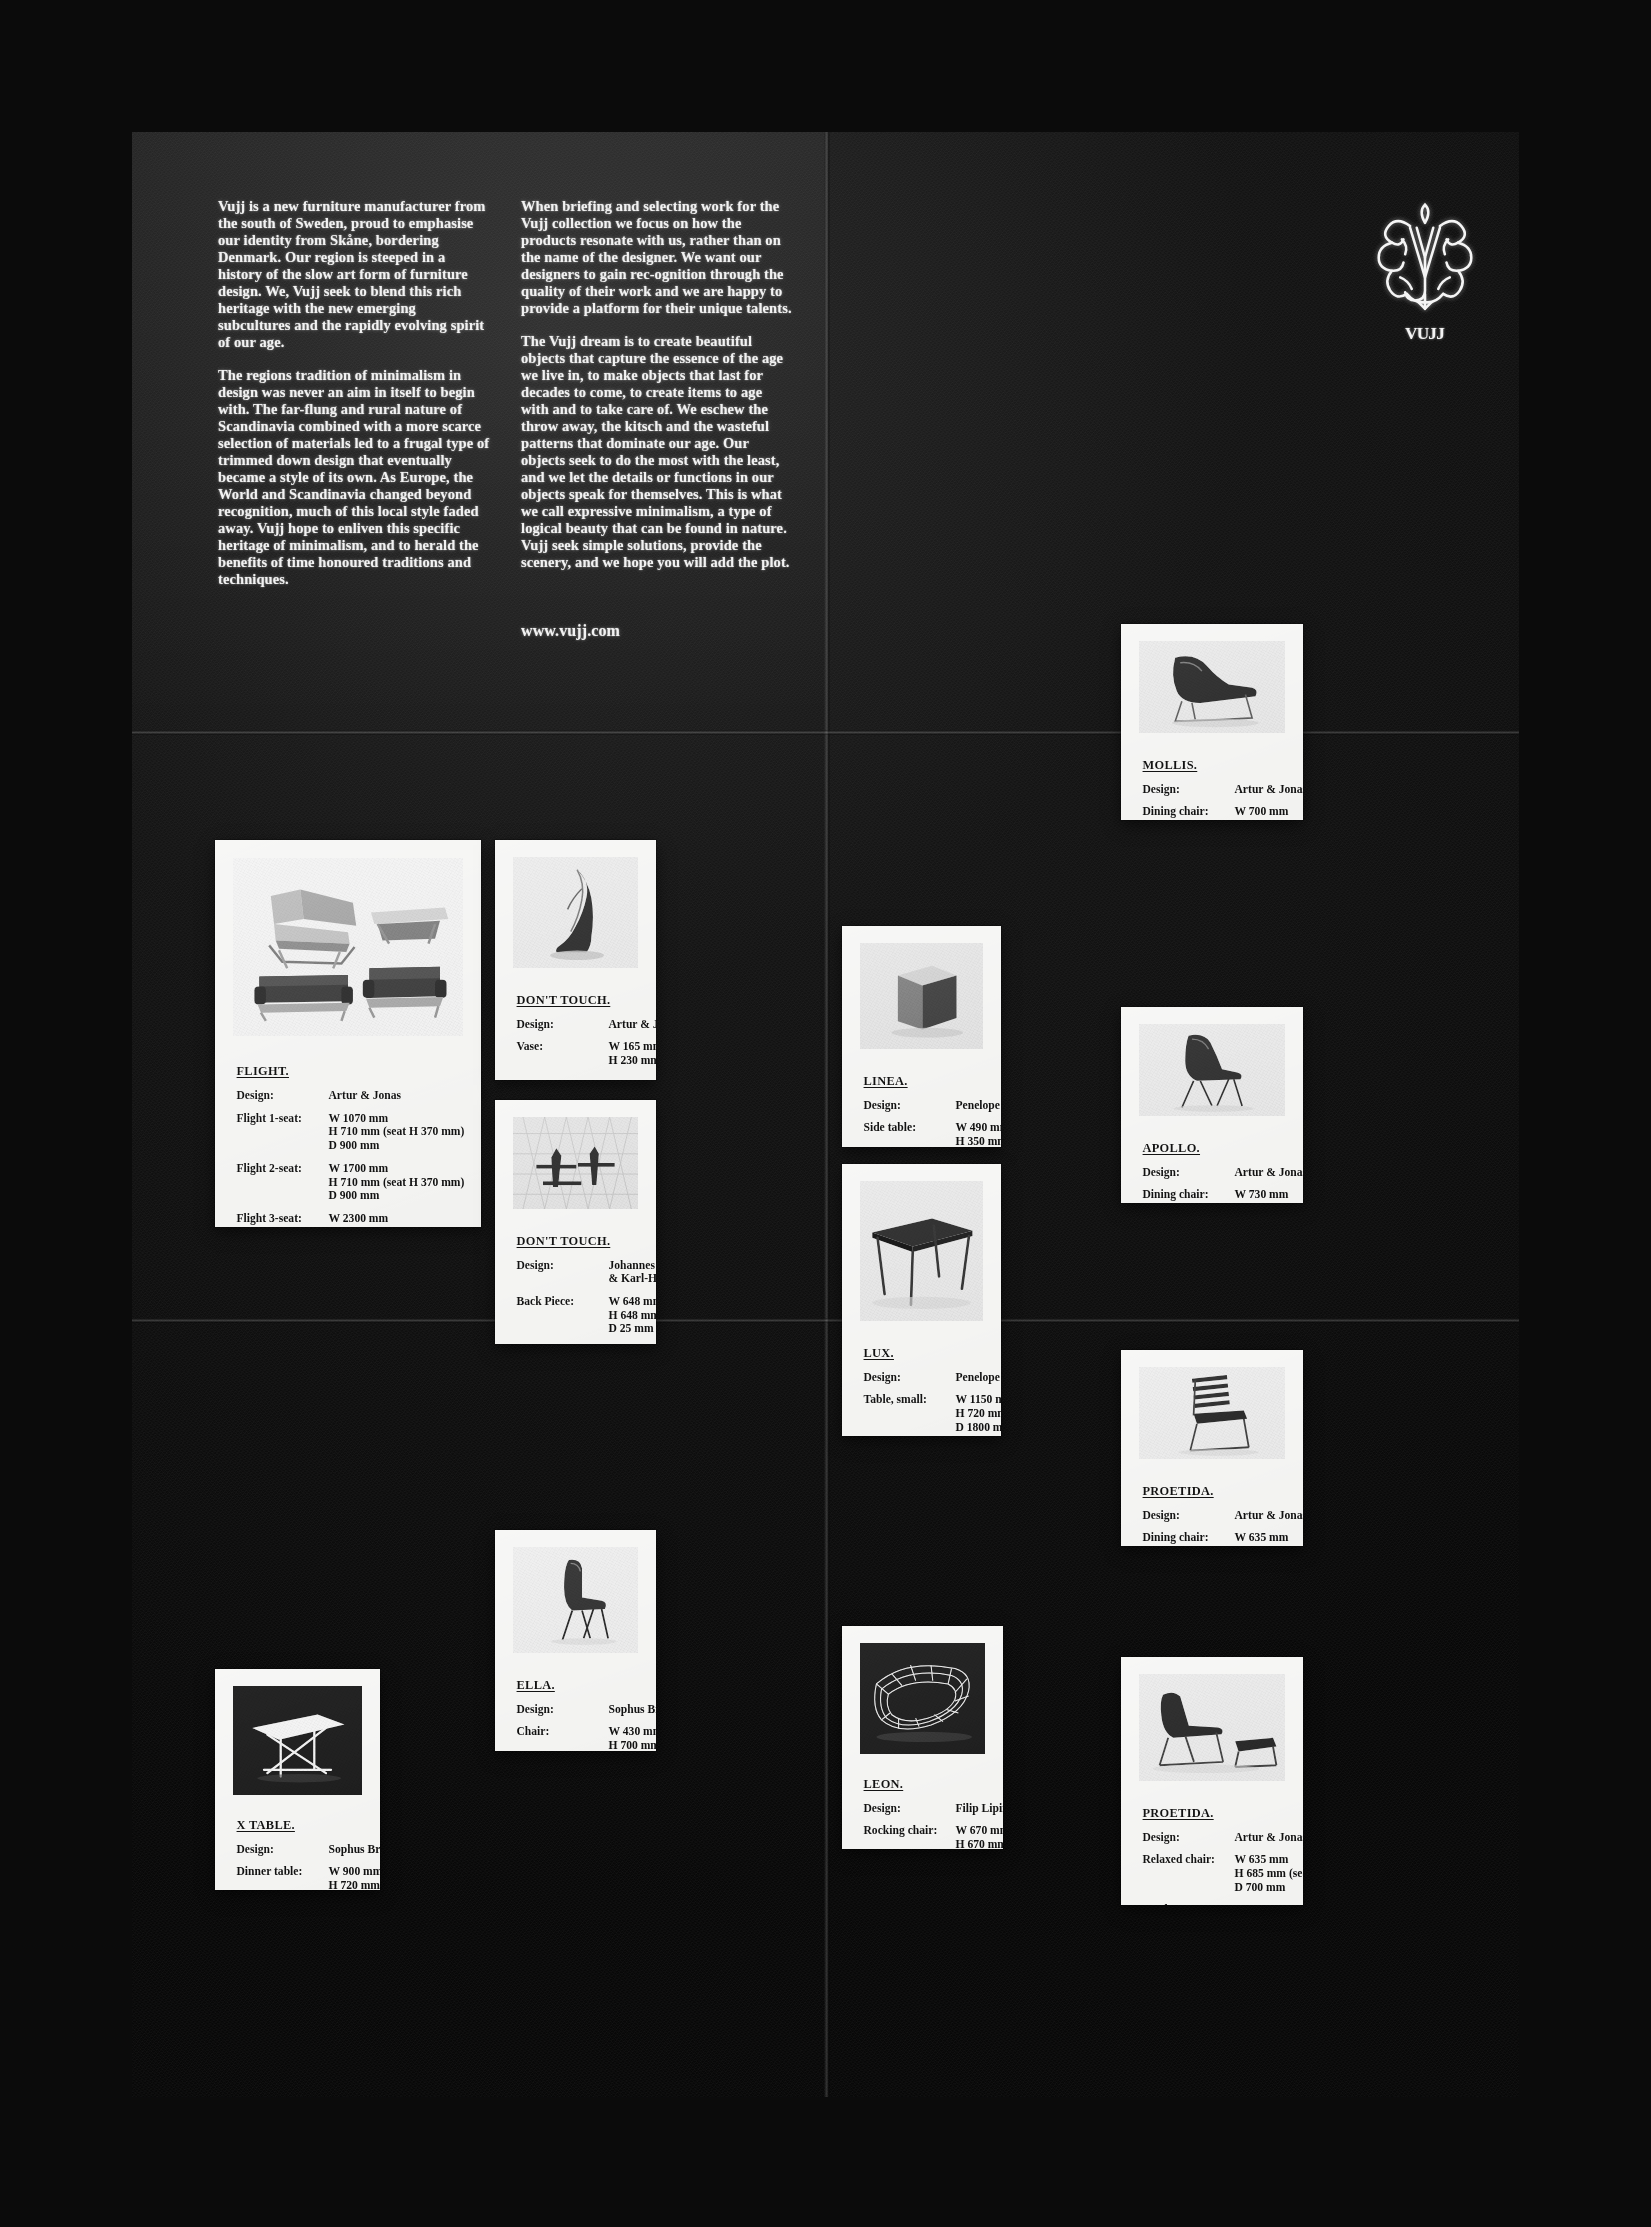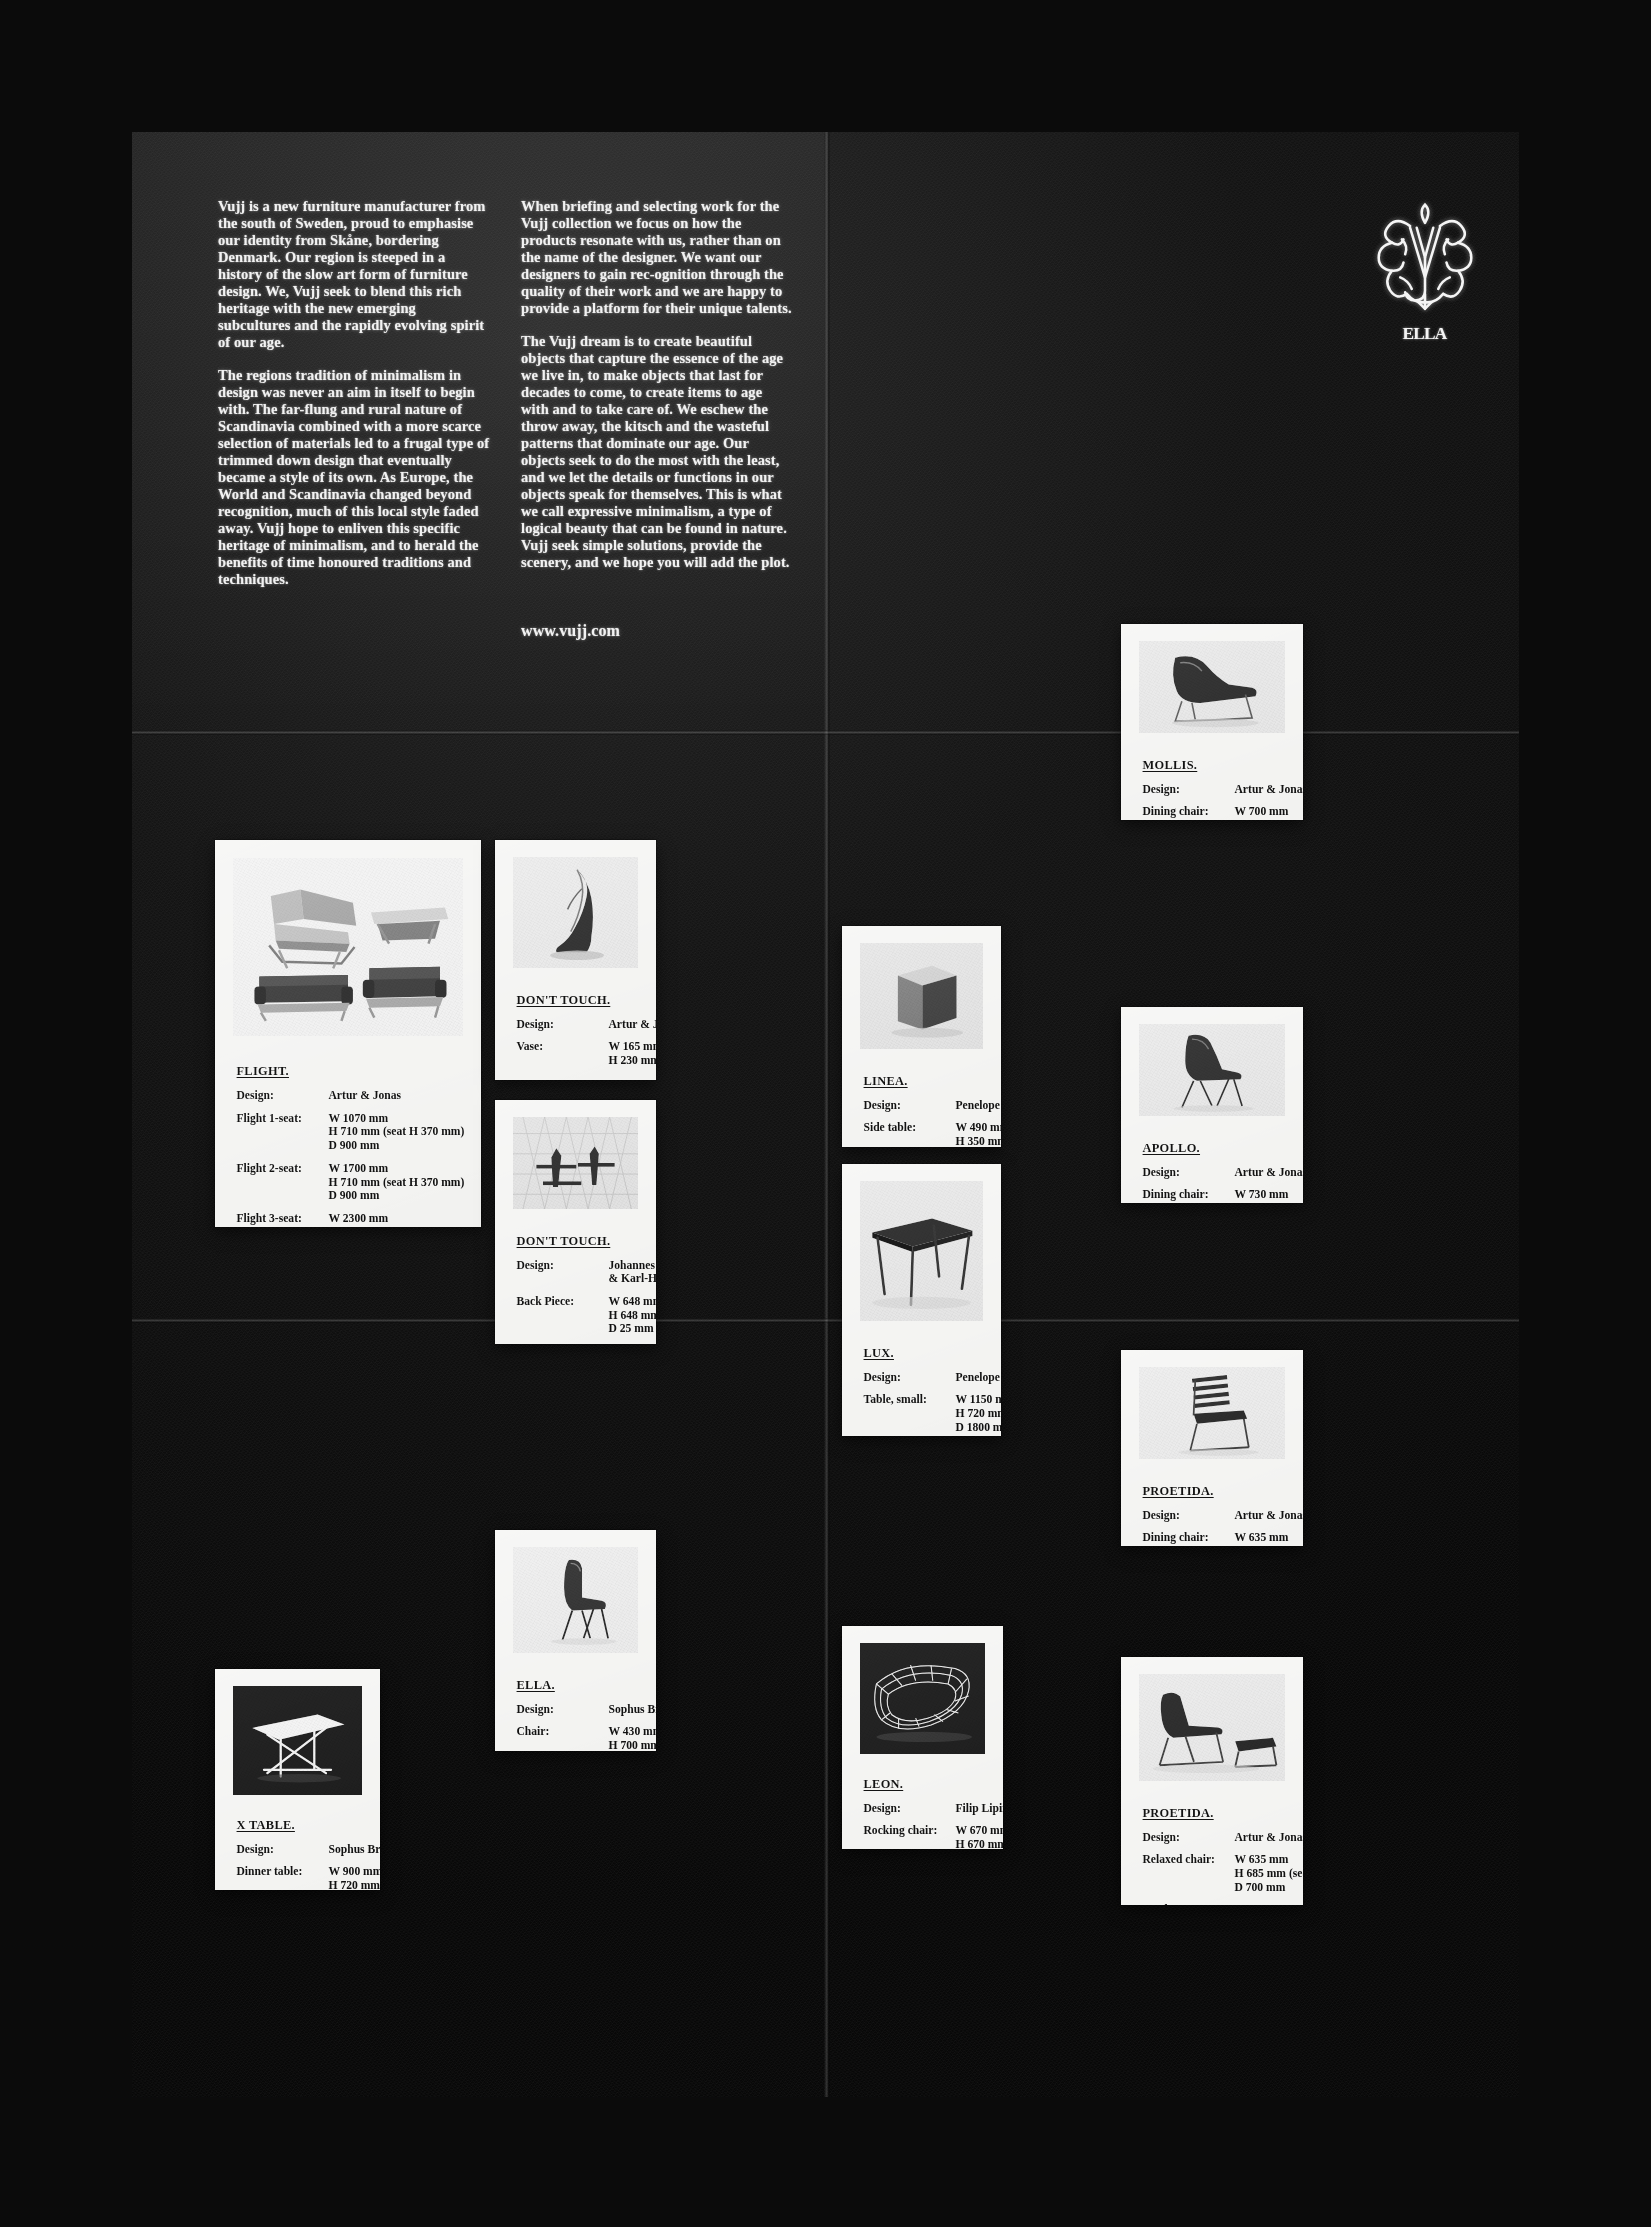--- a/index.html
+++ b/index.html
@@ -147,21 +147,21 @@
           <path d="M62 126 L70 134 L78 126"></path>
           <path d="M48 116 Q58 128 70 126 Q82 128 92 116"></path>
 
           <path d="M42 50 Q50 58 46 68"></path>
           <path d="M98 50 Q90 58 94 68"></path>
           <path d="M40 96 Q50 100 54 110"></path>
           <path d="M100 96 Q90 100 86 110"></path>
         </g>
       </svg>
       </span>
-      <div class="wordmark">ELLA</div>
+      <div class="wordmark">VUJJ</div>
     </div>
 
     <div class="card" style="left:83px;top:708px;width:266px;height:387px;">
       <div class="photo" style="margin:18px 18px 0 18px;height:178px;background:#efefef;">
         <div class="noise"></div>
         <svg class="ill" viewBox="0 0 280 200" preserveAspectRatio="xMidYMid meet">
           <g>
 
             <path d="M46 38 L82 30 L86 66 L50 72 Z" fill="#a9a9a9"></path>
             <path d="M82 30 L146 46 L150 74 L86 66 Z" fill="#8f8f8f"></path>

